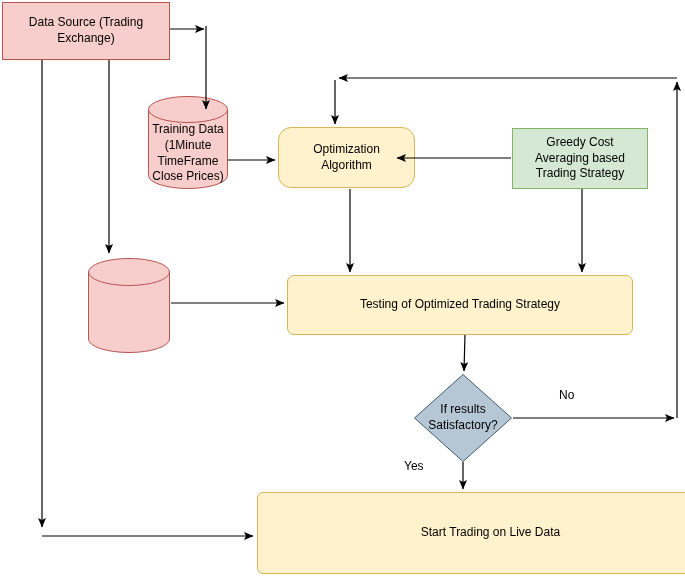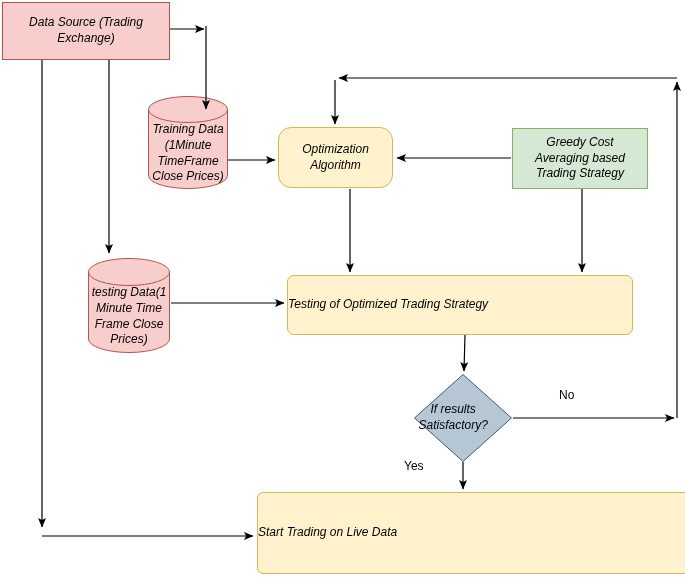--- a/index.html
+++ b/index.html
@@ -8,24 +8,23 @@
     width:685px;height:577px;
     background:#ffffff;
     font-family:"Liberation Sans", sans-serif;
     font-size:12px;
     color:#000;
     overflow:hidden;
   }
   .node{
     position:absolute;
     box-sizing:border-box;
-    display:flex;align-items:center;
+    display:flex;align-items:center;justify-content:center;
     text-align:center;
     line-height:1.3;
-    font-style:italic;
   }
   .rect-plain{border:1px solid;}
   .rounded{border:1px solid;border-radius:13px;}
   .node.shape-holder{border:none;background:transparent;}
   .shape-svg{position:absolute;left:0;top:0;width:100%;height:100%;overflow:visible;}
   .cyl-label{position:relative;padding-top:22px;width:100%;text-align:center;}
   .diamond-label{position:relative;text-align:center;width:80%;}
   
   .pink   {background:#F8CECC;border-color:#B85450;}
   .yellow {background:#FFF2CC;border-color:#D6B656;}
@@ -43,34 +42,33 @@
   </div>
 
   <div class="node shape-holder" style="left:148px;top:96px;width:80px;height:93px;">
     <svg class="shape-svg" viewBox="0 0 80 93">
       <path d="M0.5,13.5 A39.5,13 0 0 1 79.5,13.5 L79.5,79.5 A39.5,13 0 0 1 0.5,79.5 Z" fill="#F8CECC" stroke="#B85450" stroke-width="1"></path>
       <path d="M0.5,13.5 A39.5,13 0 0 0 79.5,13.5" fill="none" stroke="#B85450" stroke-width="1"></path>
     </svg>
     <div class="cyl-label">Training Data (1Minute TimeFrame Close Prices)</div>
   </div>
 
-  <div class="node rounded yellow" style="left:278px;top:127px;width:115px;height:61px;padding:0 8px;">
+  <div class="node rounded yellow" style="left:278px;top:127px;width:137px;height:61px;padding:0 8px;">
     <span>Optimization Algorithm</span>
   </div>
 
   <div class="node rect-plain green" style="left:512px;top:128px;width:136px;height:61px;padding:0 6px;">
     <span>Greedy Cost Averaging based Trading Strategy</span>
   </div>
 
   <div class="node shape-holder" style="left:88px;top:258px;width:82px;height:95px;">
     <svg class="shape-svg" viewBox="0 0 82 95">
       <path d="M0.5,14 A40.5,13.5 0 0 1 81.5,14 L81.5,81 A40.5,13.5 0 0 1 0.5,81 Z" fill="#F8CECC" stroke="#B85450" stroke-width="1"></path>
       <path d="M0.5,14 A40.5,13.5 0 0 0 81.5,14" fill="none" stroke="#B85450" stroke-width="1"></path>
     </svg>
-    <div class="cyl-label">testing Data(1 Minute Time Frame Close Prices)</div>
   </div>
 
   <div class="node rounded yellow" style="left:287px;top:275px;width:346px;height:60px;border-radius:7px;">
     <span>Testing of Optimized Trading Strategy</span>
   </div>
 
   <div class="node shape-holder" style="left:414px;top:374px;width:98px;height:88px;">
     <svg class="shape-svg" viewBox="0 0 98 88">
       <polygon points="49,0.5 97.5,44 49,87.5 0.5,44" fill="#B5C7D4" stroke="#44596B" stroke-width="1"></polygon>
     </svg>

